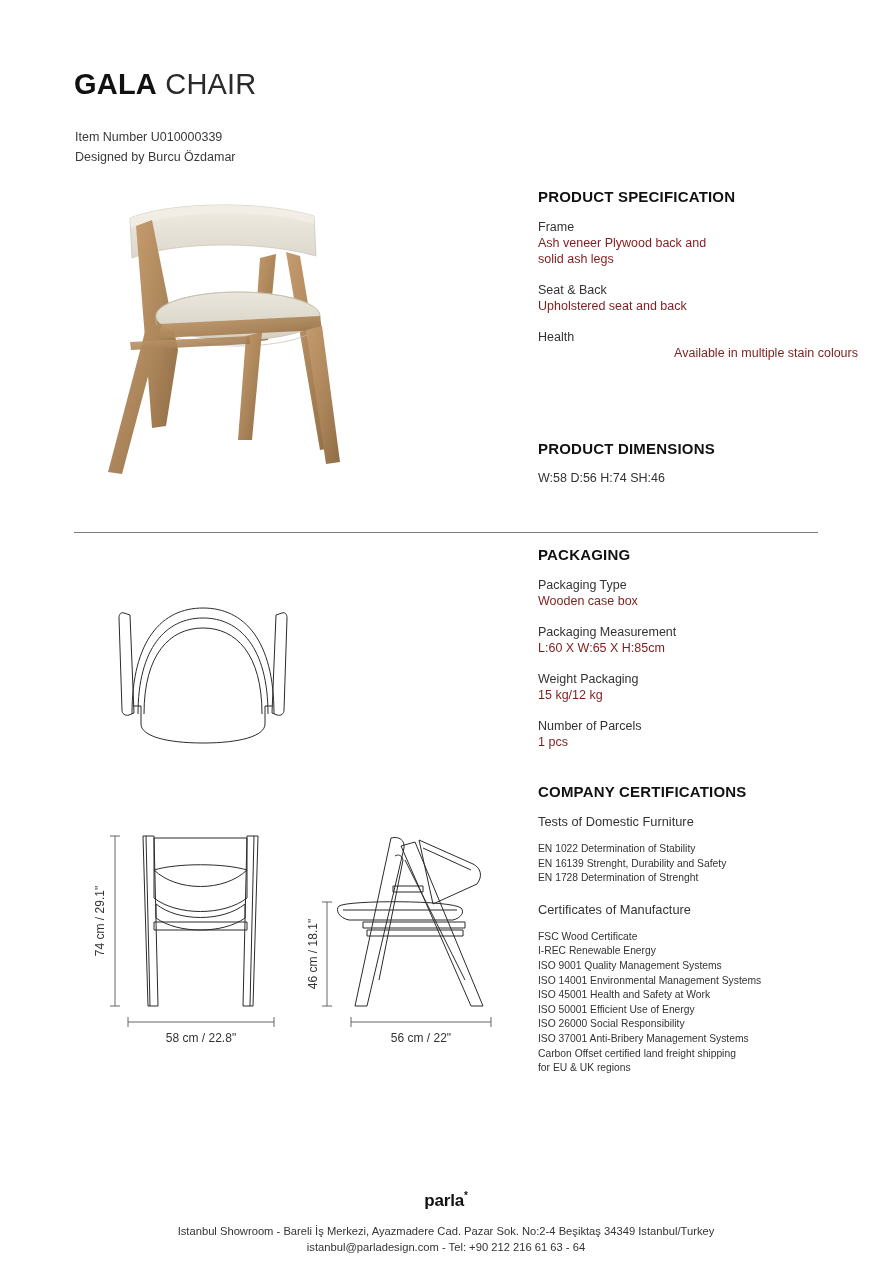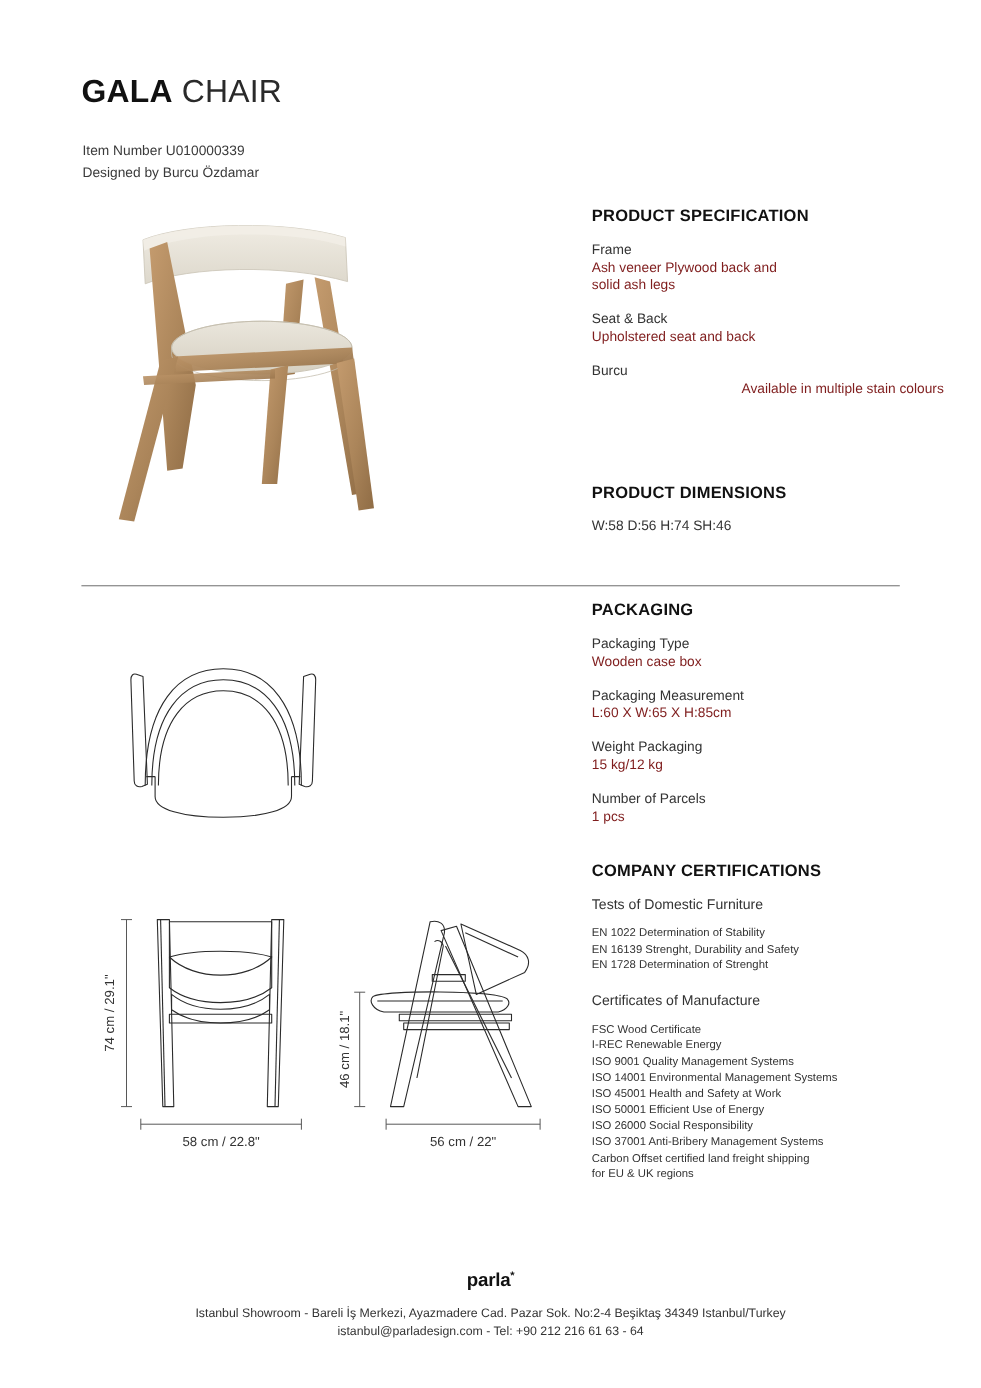--- a/index.html
+++ b/index.html
@@ -106,21 +106,21 @@
     color: #333333;
     line-height: 1.42;
     white-space: nowrap;
   }
 
   
   .footer {
     position: absolute;
     left: 0;
     right: 0;
-    top: 1154px;
+    top: 1190px;
     text-align: center;
   }
   .brand {
     font-size: 17px;
     font-weight: bold;
     color: #111111;
     letter-spacing: -0.2px;
   }
   .brand sup {
     font-size: 10px;
@@ -203,21 +203,21 @@
       <div class="val" style="white-space:pre-line;">Ash veneer Plywood back and
 solid ash legs</div>
     </div>
 
     <div class="spec-block">
       <div class="lbl">Seat &amp; Back</div>
       <div class="val" style="white-space:pre-line;">Upholstered seat and back</div>
     </div>
 
     <div class="spec-block">
-      <div class="lbl">Burcu</div>
+      <div class="lbl">Health</div>
       <div class="val" style="white-space:pre-line;text-align:right;">Available in multiple stain colours</div>
     </div>
   </div>
 
   <div class="rcol" style="top:440px;">
     <div class="sec-head">PRODUCT DIMENSIONS</div>
     <div class="dim-value">W:58 D:56 H:74 SH:46</div>
   </div>
 
   <div class="divider"></div>

